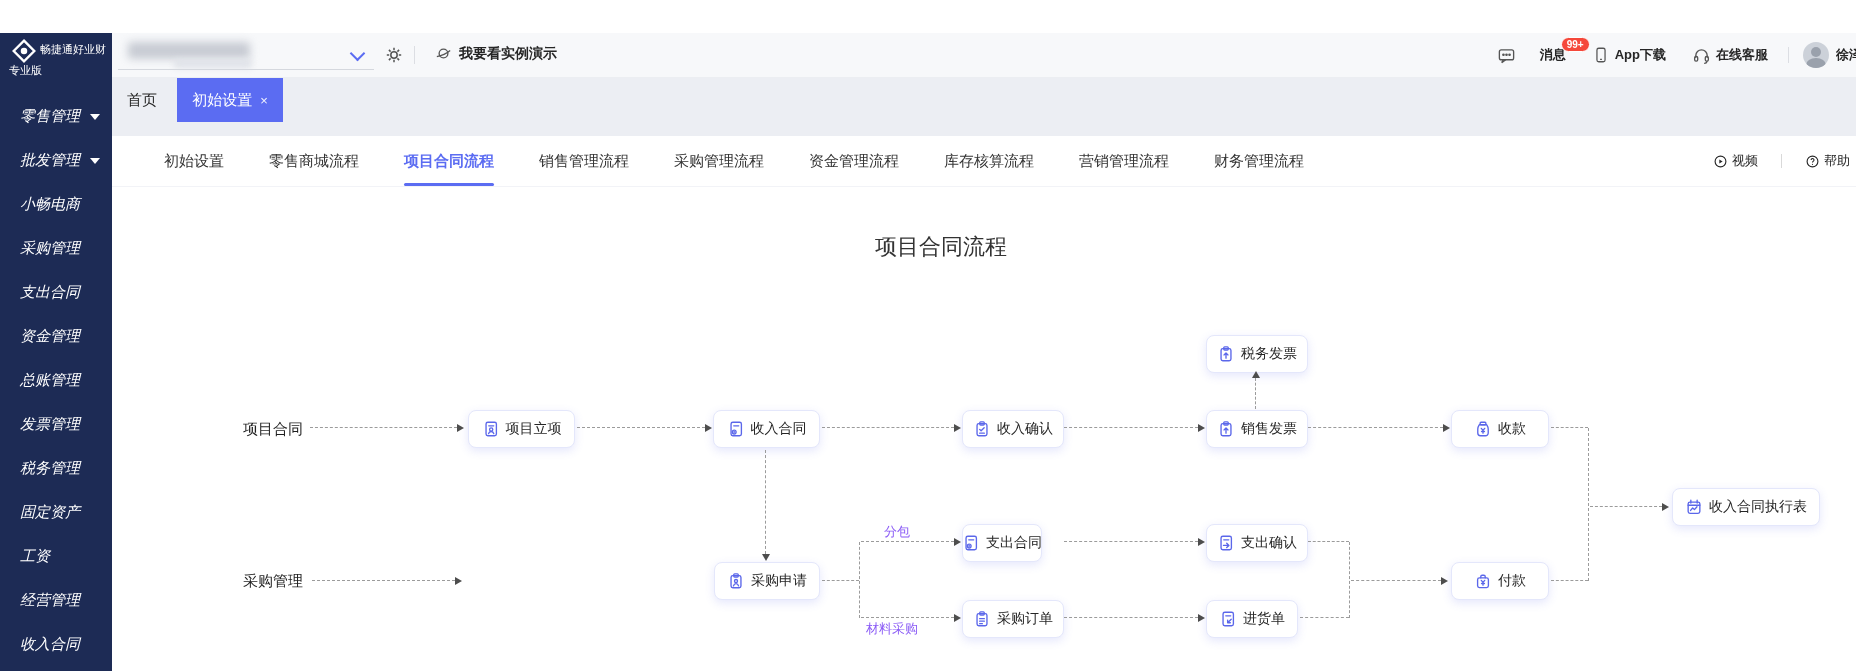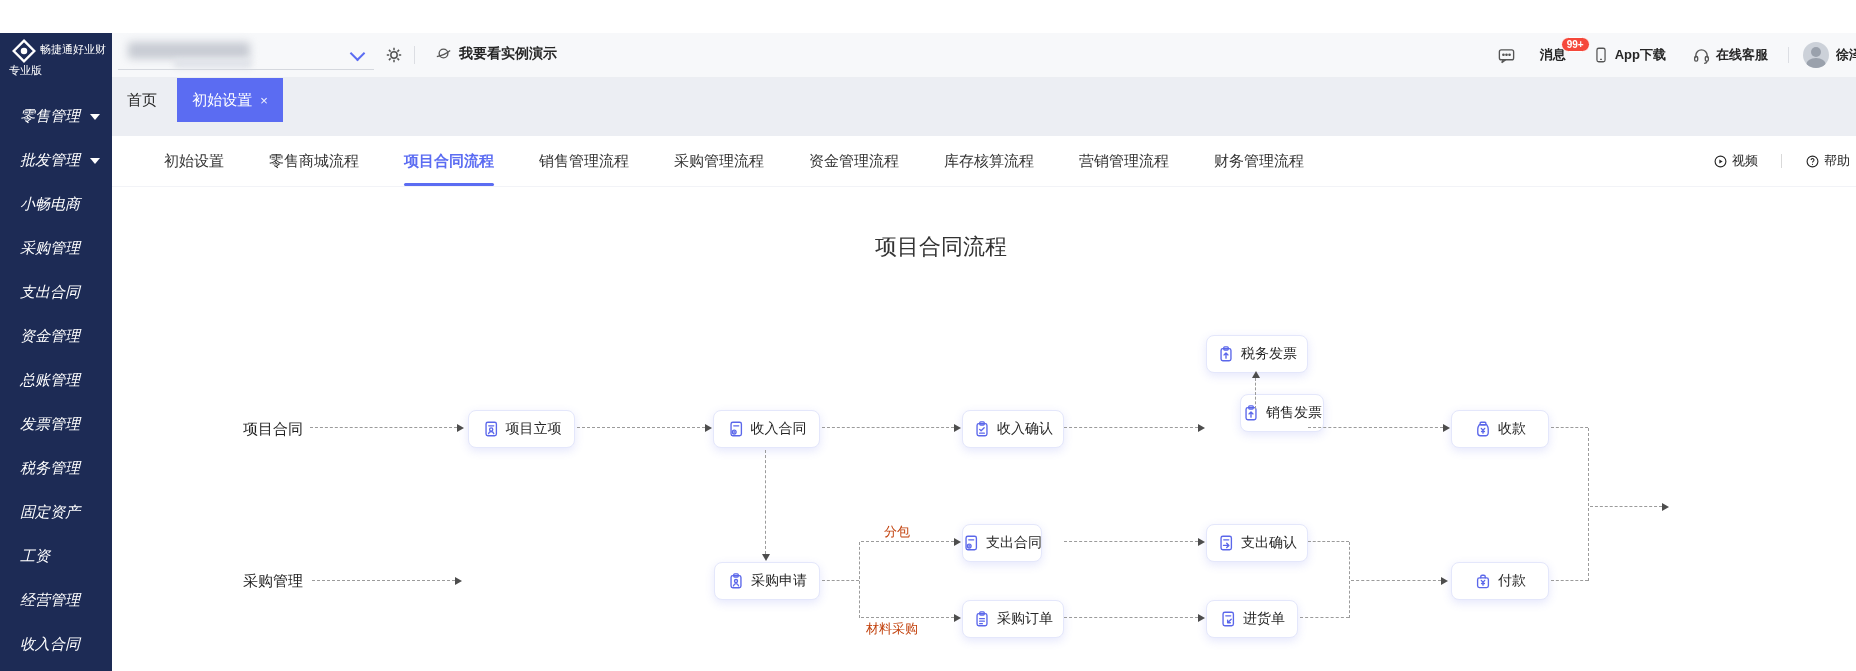--- a/index.html
+++ b/index.html
@@ -48,21 +48,21 @@
   .nav-tab{position:relative;display:flex;align-items:center;font-size:15px;color:#333;cursor:pointer;white-space:nowrap;}
   .nav-tab.active{color:#5b6cf2;font-weight:bold;}
   .nav-tab.active .ul{position:absolute;left:0;right:0;bottom:0;height:3px;background:#5b6cf2;border-radius:2px;}
   #navright{position:absolute;right:6px;top:0;height:50px;display:flex;align-items:center;gap:23px;font-size:13px;color:#262626;}
   .nr-item{display:flex;align-items:center;gap:4px;cursor:pointer;}
   .nr-div{height:14px;border-left:1px solid #d9d9d9;}
   
   #canvas{position:absolute;left:0;top:50px;right:0;bottom:0;}
   #flow-title{position:absolute;transform:translateX(-50%);font-size:22px;font-weight:500;color:#333;white-space:nowrap;}
   .row-label{position:absolute;transform:translateY(-50%);font-size:15px;font-weight:500;color:#1f1f1f;white-space:nowrap;}
-  .branch-label{position:absolute;transform:translateY(-50%);font-size:13px;color:#c2410c;white-space:nowrap;}
+  .branch-label{position:absolute;transform:translateY(-50%);font-size:13px;color:#8b5cf6;white-space:nowrap;}
   .flow-node{position:absolute;height:38px;background:#fff;border:1px solid #e4e7fb;border-radius:8px;
              box-shadow:0 3px 10px rgba(91,103,234,.16);display:flex;align-items:center;justify-content:center;
              gap:6px;font-size:14px;color:#262626;box-sizing:border-box;cursor:pointer;white-space:nowrap;}
   .flow-node .icon{color:#5b67ea;width:18px;height:18px;flex:0 0 18px;}
   .conn-h{position:absolute;border-top:1.5px dashed #9b9b9b;}
   .conn-v{position:absolute;border-left:1.5px dashed #9b9b9b;}
   .arr{position:absolute;width:0;height:0;}
   .arr.r{border-top:4px solid transparent;border-bottom:4px solid transparent;border-left:7px solid #4d4d4d;}
   .arr.u{border-left:4px solid transparent;border-right:4px solid transparent;border-bottom:7px solid #4d4d4d;}
   .arr.d{border-left:4px solid transparent;border-right:4px solid transparent;border-top:7px solid #4d4d4d;}
@@ -264,21 +264,21 @@
       <div class="flow-node" style="left: 1094px; top: 149px; width: 102px;">
         <span class="icon">
           <svg width="18" height="18" viewBox="0 0 20 20" fill="none" stroke="currentColor" stroke-width="1.5" stroke-linecap="round" stroke-linejoin="round">
             <rect x="4.5" y="4" width="11" height="13.5" rx="2"></rect>
             <rect x="7.5" y="2" width="5" height="3.5" rx="1"></rect>
             <path d="M10 14.6V8.8M7.8 11L10 8.8l2.2 2.2"></path>
           </svg>
         </span>
         <span>税务发票</span>
       </div>
-      <div class="flow-node" style="left: 1094px; top: 208px; width: 84px; margin-left: 34px;">
+      <div class="flow-node" style="left: 1094px; top: 224px; width: 102px;">
         <span class="icon">
           <svg width="18" height="18" viewBox="0 0 20 20" fill="none" stroke="currentColor" stroke-width="1.5" stroke-linecap="round" stroke-linejoin="round">
             <rect x="4.5" y="4" width="11" height="13.5" rx="2"></rect>
             <rect x="7.5" y="2" width="5" height="3.5" rx="1"></rect>
             <path d="M10 14.6V8.8M7.8 11L10 8.8l2.2 2.2"></path>
           </svg>
         </span>
         <span>销售发票</span>
       </div>
       <div class="flow-node" style="left: 1339px; top: 224px; width: 98px;">
@@ -345,20 +345,29 @@
       </div>
       <div class="flow-node" style="left: 1339px; top: 376px; width: 98px;">
         <span class="icon">
           <svg width="18" height="18" viewBox="0 0 20 20" fill="none" stroke="currentColor" stroke-width="1.5" stroke-linecap="round" stroke-linejoin="round">
             <rect x="4" y="6.5" width="12" height="10.8" rx="2"></rect>
             <path d="M7.5 6.5V5.2a1.6 1.6 0 011.6-1.6h1.8a1.6 1.6 0 011.6 1.6v1.3"></path>
             <path d="M8.1 9.3l1.9 2.3 1.9-2.3M10 11.6v3M8.4 12.8h3.2"></path>
           </svg>
         </span>
         <span>付款</span>
+      </div>
+      <div class="flow-node" style="left: 1560px; top: 302px; width: 148px;">
+        <span class="icon">
+          <svg width="18" height="18" viewBox="0 0 20 20" fill="none" stroke="currentColor" stroke-width="1.5" stroke-linecap="round" stroke-linejoin="round">
+            <rect x="3.5" y="4.5" width="13" height="12.5" rx="2"></rect>
+            <path d="M6.5 2.5v3M13.5 2.5v3M3.5 8h13M6.2 13.8l2.3-2.7 2 1.8 2.8-3.1"></path>
+          </svg>
+        </span>
+        <span>收入合同执行表</span>
       </div>
       <div class="conn-h" style="left: 198px; top: 241px; width: 147px;"></div>
       <div class="arr r" style="left: 345px; top: 238px;"></div>
       <div class="conn-h" style="left: 465px; top: 241px; width: 128px;"></div>
       <div class="arr r" style="left: 593px; top: 238px;"></div>
       <div class="conn-h" style="left: 710px; top: 241px; width: 132px;"></div>
       <div class="arr r" style="left: 842px; top: 238px;"></div>
       <div class="conn-h" style="left: 952px; top: 241px; width: 134px;"></div>
       <div class="arr r" style="left: 1086px; top: 238px;"></div>
       <div class="conn-h" style="left: 1196px; top: 241px; width: 135px;"></div>

